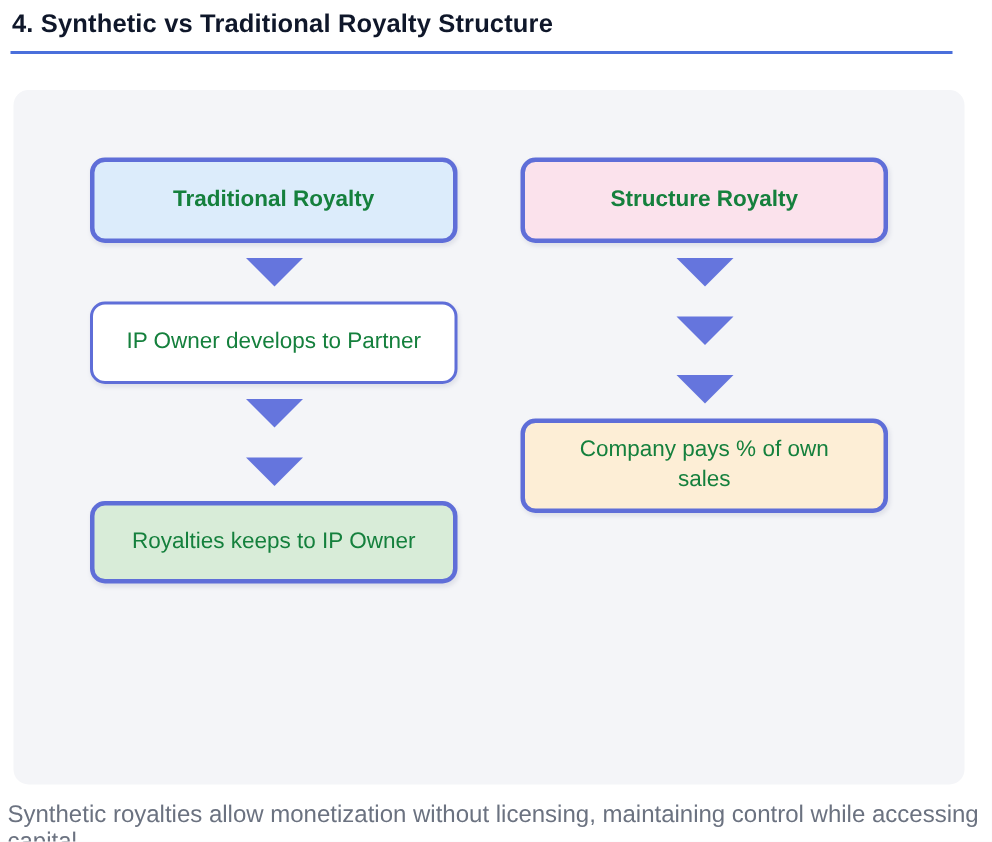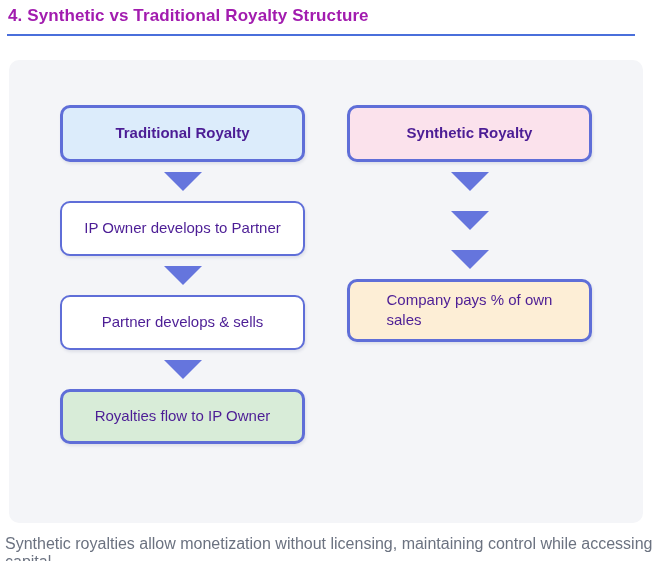--- a/index.html
+++ b/index.html
@@ -14,21 +14,21 @@
   .page {
     width: 661px;
     height: 561px;
     box-sizing: border-box;
   }
   .page-title {
     margin: 0;
     padding: 6px 0 0 8px;
     font-size: 17px;
     font-weight: 700;
-    color: #a21caf;
+    color: #0f172a;
     letter-spacing: 0.1px;
   }
   .accent-rule {
     height: 2px;
     background: #4a6fdb;
     margin: 8px 26px 0 7px;
     border: none;
   }
   .panel {
     margin: 24px 18px 0 9px;
@@ -50,22 +50,23 @@
   .box {
     width: 100%;
     box-sizing: border-box;
     min-height: 55px;
     background: #ffffff;
     border: 2px solid #5f6ed8;
     border-radius: 10px;
     display: flex;
     align-items: center;
     justify-content: center;
+    text-align: center;
     font-size: 15px;
-    color: #4c1d95;
+    color: #15803d;
     padding: 8px 10px;
     box-shadow: 1px 2px 3px rgba(120,130,160,0.18);
   }
   .box-label { white-space: pre-line; line-height: 1.35; }
   .box--header {
     min-height: 57px;
     font-weight: 700;
     border-width: 3px;
   }
   .box--header-traditional { background: #dcecfb; }
@@ -103,32 +104,29 @@
 
     <div class="flow-column">
       <div class="box box--header box--header-traditional">
         <span class="box-label">Traditional Royalty</span>
       </div>
       <div class="arrow-down"></div>
       <div class="box">
         <span class="box-label">IP Owner develops to Partner</span>
       </div>
       <div class="arrow-down"></div>
-      <div class="box">
-        <span class="box-label">Partner develops &amp; sells</span>
-      </div>
       <div class="arrow-down"></div>
       <div class="box box--outcome box--outcome-traditional">
-        <span class="box-label">Royalties flow to IP Owner</span>
+        <span class="box-label">Royalties keeps to IP Owner</span>
       </div>
     </div>
 
     <div class="flow-column">
       <div class="box box--header box--header-synthetic">
-        <span class="box-label">Synthetic Royalty</span>
+        <span class="box-label">Structure Royalty</span>
       </div>
       <div class="arrow-down"></div>
       <div class="arrow-down"></div>
       <div class="arrow-down"></div>
       <div class="box box--outcome box--outcome-synthetic">
         <span class="box-label">Company pays % of own
 sales</span>
       </div>
     </div>
 

